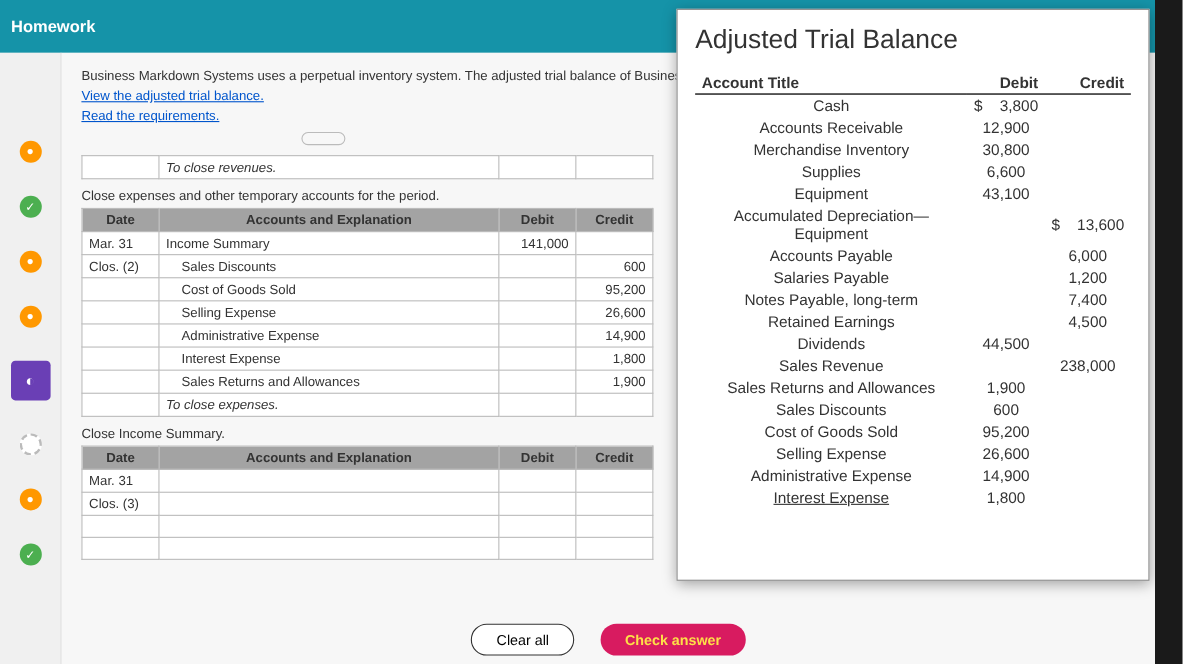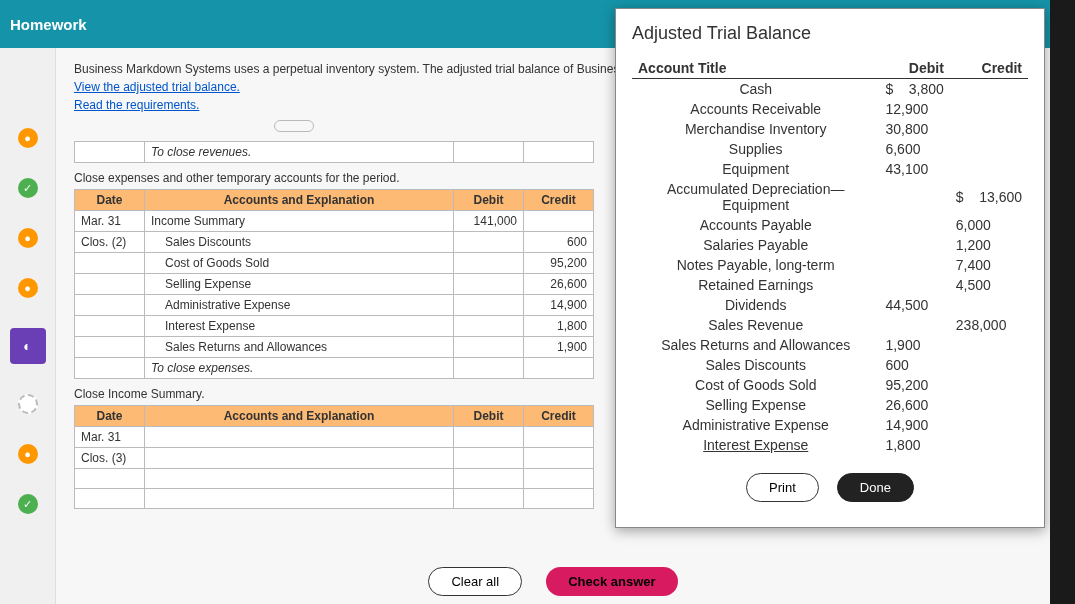--- a/index.html
+++ b/index.html
@@ -89,63 +89,63 @@
     width: 520px;
     font-size: 12px;
     background: #fff;
   }
   table.jr th, table.jr td {
     border: 1px solid #bbb;
     padding: 3px 6px;
     text-align: left;
     height: 20px;
   }
-  table.jr th { background: #fdba74; font-weight: bold; text-align:center; }
+  table.jr th { background: #a3a3a3; font-weight: bold; text-align:center; }
   table.jr td.num { text-align: right; }
   table.jr td.italic { font-style: italic; }
   .indent1 { padding-left: 20px !important; }
 
   
   .popup {
     position: absolute;
     left: 615px;
     top: 8px;
     width: 430px;
     height: 520px;
     background: #fff;
     border: 1px solid #888;
     box-shadow: 0 3px 12px rgba(0,0,0,0.35);
     padding: 14px 16px 10px 16px;
     z-index: 20;
   }
-  .popup h2 { font-size: 18px; font-weight: normal; margin-bottom: 14px; }
+  .popup h2 { font-size: 24px; font-weight: normal; margin-bottom: 14px; }
   table.atb {
     border-collapse: collapse;
     width: 100%;
     font-size: 14px;
   }
   table.atb th { text-align: right; font-weight: bold; padding: 2px 6px; border-bottom:1px solid #333;}
   table.atb th:first-child { text-align: left; }
-  table.atb td { padding: 2px 6px; text-align: left; }
+  table.atb td { padding: 2px 6px; text-align: center; }
   table.atb td:first-child { text-align: center; }
   table.atb tr.last td:first-child { text-decoration: underline; }
 
   .popup-btns {
     display:flex; justify-content:center; gap:18px; margin-top:18px;
   }
   .btn {
     padding: 6px 22px;
     border-radius: 18px;
     font-size: 13px;
     cursor: pointer;
     border: 1px solid #333;
     background: #fff;
   }
   .btn.dark { background: #222; color: #fff; border-color:#222; }
-  .btn.red { background: #d81b60; color:#000000; border:none; font-weight:bold; }
+  .btn.red { background: #d81b60; color:#fde047; border:none; font-weight:bold; }
 
   
   .bottom-actions {
     position: absolute;
     left: 56px;
     right: 0;
     bottom: 8px;
     display: flex;
     justify-content: center;
     gap: 24px;
@@ -397,24 +397,20 @@
             <td>14,900</td>
             <td></td>
           </tr>
           <tr class="last">
             <td>Interest Expense</td>
             <td>1,800</td>
             <td></td>
           </tr>
         </tbody>
     </table>
-    <div class="popup-btns">
-      <button class="btn">Print</button>
-      <button class="btn dark">Done</button>
-    </div>
   </div>
 
   <div class="bottom-actions">
     <button class="btn">Clear all</button>
     <button class="btn red">Check answer</button>
   </div>
 
 </div>
 
 </body></html>

